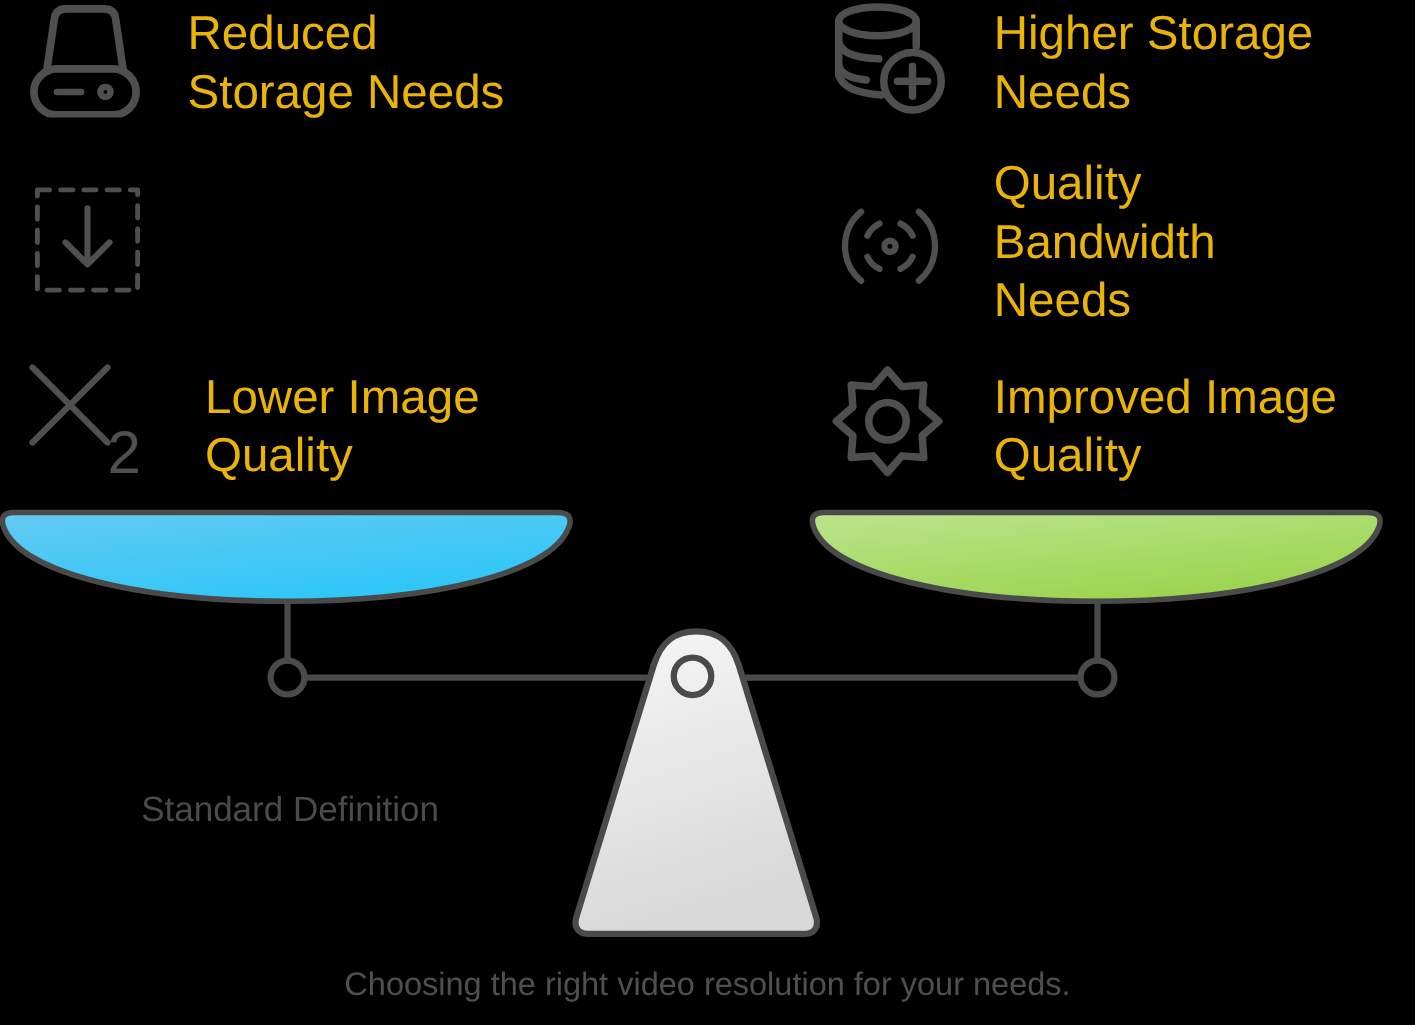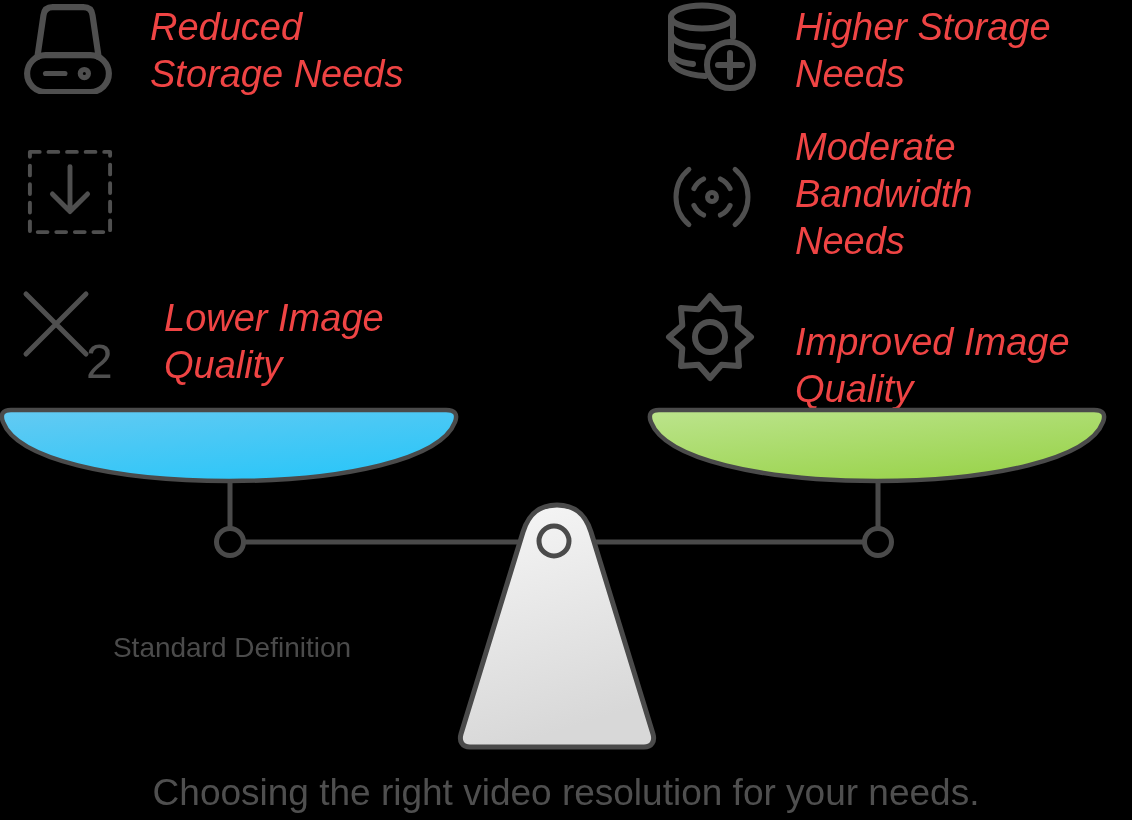--- a/index.html
+++ b/index.html
@@ -1,29 +1,29 @@
 <!DOCTYPE html>
 <html><head>
 <meta charset="utf-8">
 <style>
   html,body{margin:0;padding:0;background:#000;}
   #stage{
     position:relative;width:1132px;height:820px;background:#000;overflow:hidden;
     font-family:"Liberation Sans",sans-serif;
   }
   .feature-text{
-    position:absolute;color:#ef4444;font-size:38px;line-height:47px;font-weight:400;font-style:italic;
+    position:absolute;color:#eab308;font-size:38px;line-height:47px;font-weight:400;
   }
   .icon-box{position:absolute;}
   .pan-label{
     position:absolute;color:#4b4b4b;font-size:28px;font-weight:400;text-align:center;
   }
   .caption{
     position:absolute;left:0;top:772px;width:1132px;text-align:center;
-    color:#4f4f4f;font-size:37px;font-weight:400;
+    color:#4f4f4f;font-size:26px;font-weight:400;
   }
   svg{display:block;}
   .scale-svg{position:absolute;left:0;top:0;}
 </style>
 </head>
 <body>
 
 <div id="stage">
 
   <div class="icon-box" style="left:22px;top:2px;width:92px;height:92px;">
@@ -69,29 +69,29 @@
     <svg width="94" height="94" viewBox="0 0 94 94" fill="none" stroke="#4f4f4f" stroke-width="5" stroke-linecap="round">
       <circle cx="47" cy="47" r="4.5"></circle>
       <path d="M 23.9 19.4 A 36 36 0 0 0 23.9 74.6"></path>
       <path d="M 70.1 19.4 A 36 36 0 0 1 70.1 74.6"></path>
       <path d="M 38.6 28.9 A 20 20 0 0 0 28.9 38.6"></path>
       <path d="M 28.9 55.4 A 20 20 0 0 0 38.6 65.1"></path>
       <path d="M 55.4 28.9 A 20 20 0 0 1 65.1 38.6"></path>
       <path d="M 65.1 55.4 A 20 20 0 0 1 55.4 65.1"></path>
     </svg>
   </div>
-  <div class="feature-text" style="left:795px;top:124px;width:240px;">Moderate Bandwidth Needs</div>
+  <div class="feature-text" style="left:795px;top:124px;width:240px;">Quality Bandwidth Needs</div>
 
   <div class="icon-box" style="left:663px;top:290px;width:95px;height:95px;">
     <svg width="95" height="95" viewBox="0 0 95 95" fill="none" stroke="#4f4f4f" stroke-width="6" stroke-linejoin="round">
       <polygon points="47,6 58.5,19.3 76,18 74.7,35.5 88,47 74.7,58.5 76,76 58.5,74.7 47,88 35.5,74.7 18,76 19.3,58.5 6,47 19.3,35.5 18,18 35.5,19.3"></polygon>
       <circle cx="47" cy="47" r="15"></circle>
     </svg>
   </div>
-  <div class="feature-text" style="left:795px;top:295px;width:310px;margin-top:24px;">Improved Image Quality</div>
+  <div class="feature-text" style="left:795px;top:295px;width:310px;">Improved Image Quality</div>
 
   <svg class="scale-svg" width="1132" height="820" viewBox="0 0 1132 820">
     <defs>
       <linearGradient id="gradBlue" x1="0" y1="0" x2="0.6" y2="1">
         <stop offset="0" stop-color="#64caf2"></stop>
         <stop offset="1" stop-color="#2dc6f8"></stop>
       </linearGradient>
       <linearGradient id="gradGreen" x1="0" y1="0" x2="0.6" y2="1">
         <stop offset="0" stop-color="#bce48d"></stop>
         <stop offset="1" stop-color="#9bd44e"></stop>

